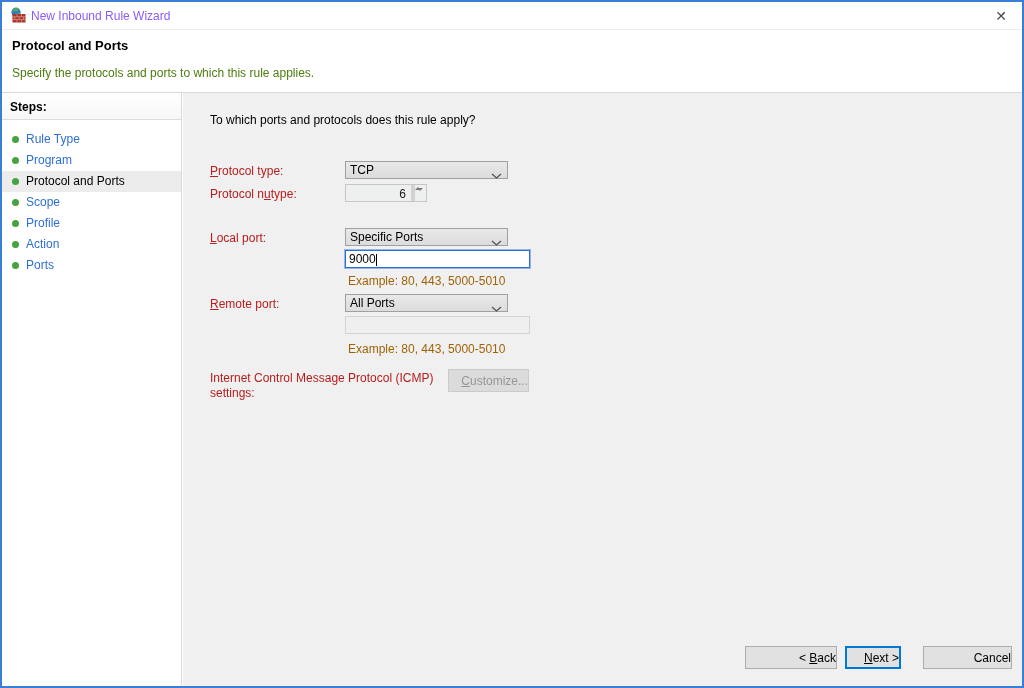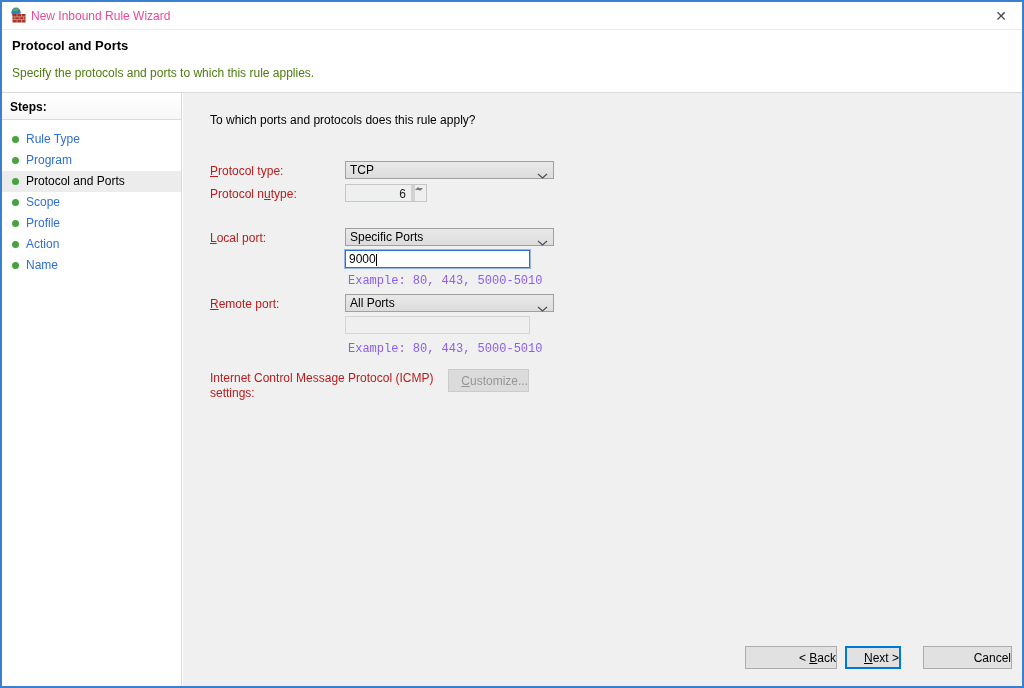--- a/index.html
+++ b/index.html
@@ -6,21 +6,21 @@
   html, body { width: 1024px; height: 688px; background: #fff; }
   body { font-family: "Liberation Sans", sans-serif; font-size: 12px; color: #000; }
 
   .dialog { position: relative; width: 1024px; height: 688px;
             border: 2px solid #3a80d2; background: #fff; overflow: hidden; }
 
   
   .titlebar { position: absolute; left: 0; top: 0; right: 0; height: 28px;
               background: #fff; border-bottom: 1px solid #ededed; }
   .app-icon { position: absolute; left: 8px; top: 5px; width: 16px; height: 16px; }
-  .window-title { position: absolute; left: 29px; top: 7px; font-size: 12px; color: #ec4899; }
+  .window-title { position: absolute; left: 29px; top: 7px; font-size: 12px; color: #8b5cf6; }
   .close-btn { position: absolute; right: 12px; top: 5px; width: 18px; height: 18px;
                font-size: 14px; color: #4a4a4a; text-align: center; line-height: 18px; cursor: default; }
 
   
   .page-title { position: absolute; left: 10px; top: 36px; font-size: 13px; font-weight: bold; color: #000; }
   .page-subtitle { position: absolute; left: 10px; top: 64px; font-size: 12px; color: #4d7c0f; }
 
   .hsep { position: absolute; left: 0; right: 0; top: 90px; height: 1px; background: #d9d9d9; }
 
   
@@ -38,21 +38,21 @@
 
   
   .content { position: absolute; left: 181px; top: 91px; right: 0; bottom: 0; background: #f0f0f0; }
 
   .abs { position: absolute; }
   .question { left: 27px; top: 20px; font-size: 12px; }
   .flabel { font-size: 12px; color: #b91c1c; }
   .mn { text-decoration: underline; }
 
   
-  .combo { width: 209px; height: 18px; background: linear-gradient(#e9e9e9, #dcdcdc);
+  .combo { width: 163px; height: 18px; background: linear-gradient(#e9e9e9, #dcdcdc);
            border: 1px solid #a0a0a0; line-height: 16px; padding-left: 4px;
            position: absolute; cursor: default; }
   .combo .chev { position: absolute; right: 5px; top: 5px; }
 
   
   .spinner { position: absolute; width: 82px; height: 18px; background: #eef0f0;
              border: 1px solid #c6c6c6; }
   .spinner .val { position: absolute; right: 20px; top: 2px; font-size: 12px; color: #1a1a1a; }
   .spinner .btns { position: absolute; right: 1px; top: 1px; width: 14px; height: 14px; }
   .spin-up, .spin-down { width: 14px; height: 7px; background: #f2f2f2; border: 1px solid #d2d2d2;
@@ -65,21 +65,21 @@
                       border-top: 3px solid #7a7a7a; }
 
   
   .textbox { position: absolute; width: 185px; height: 18px; background: #fff;
              border: 1px solid #7a7a7a; padding: 1px 3px; line-height: 14px; }
   .textbox.focused { border: 1px solid #2a6fd3; box-shadow: 0 0 0 1px rgba(42,111,211,.45); }
   .textbox.disabled { background: #efefef; border: 1px solid #d4d4d4; }
   .caret { display: inline-block; width: 1px; height: 12px; background: #000;
            vertical-align: text-bottom; margin-left: 0px; }
 
-  .example { font-size: 12px; color: #8b5cf6; font-family: Liberation Mono, monospace; }
+  .example { font-size: 12px; color: #a16207; }
 
   .icmp-label { width: 238px; line-height: 15px; }
 
   
   .btn { position: absolute; height: 23px; background: #e1e1e1; border: 1px solid #adadad;
          font-family: "Liberation Sans", sans-serif; font-size: 12px; color: #000;
          text-align: right; cursor: default; }
   .btn.default { border: 2px solid #0078d7; }
   .btn.disabled { background: #dbdbdb; border: 1px solid #cbcbcb; color: #969696; }
 </style>
@@ -138,21 +138,21 @@
       <div class="step-item">
         <span class="dot"></span>
         <span>Profile</span>
       </div>
       <div class="step-item">
         <span class="dot"></span>
         <span>Action</span>
       </div>
       <div class="step-item">
         <span class="dot"></span>
-        <span>Name</span>
+        <span>Ports</span>
       </div>
     </div>
   </div>
 
   <div class="content">
 
     <div class="abs question">To which ports and protocols does this rule apply?</div>
 
     <div class="abs flabel" style="left:27px; top:71px;"><span></span><span class="mn">P</span><span>rotocol type:</span></div>
     <div class="combo" style="left:162px; top:68px;">

